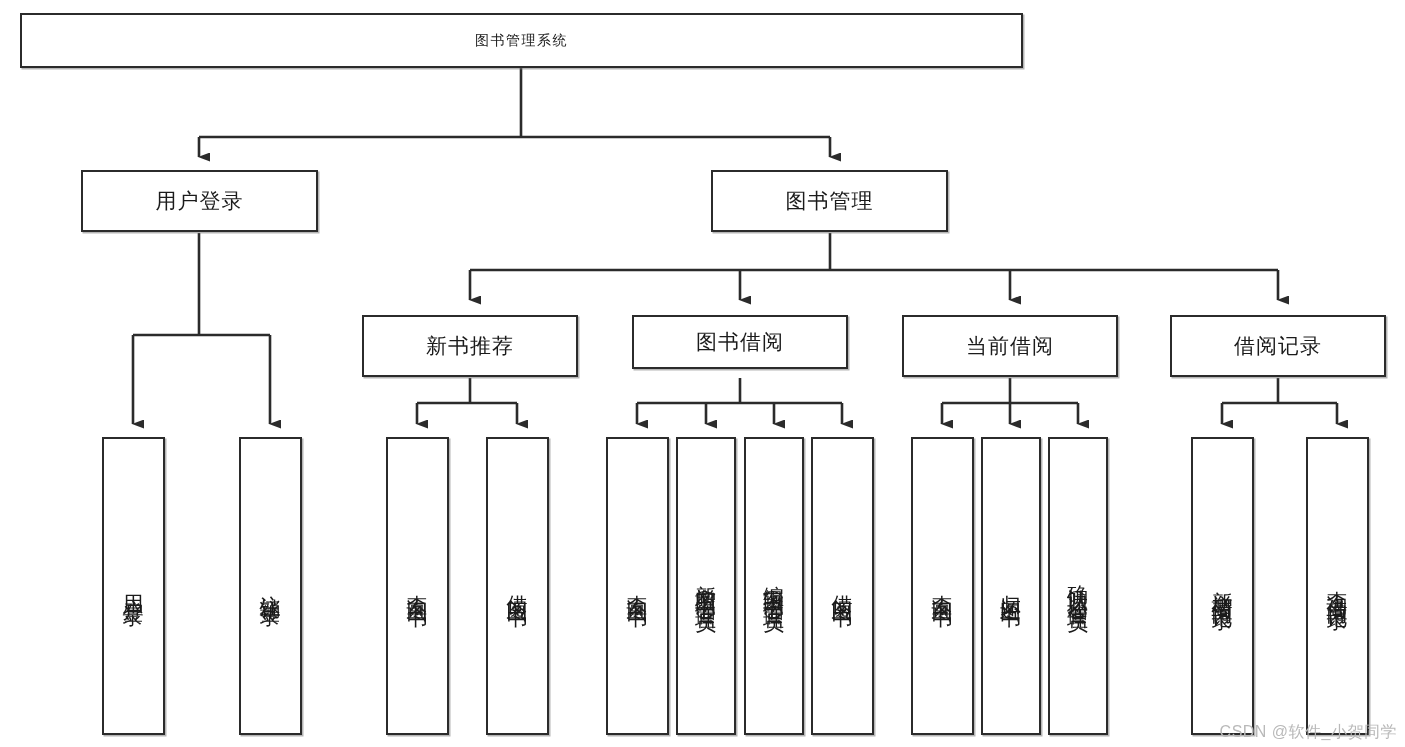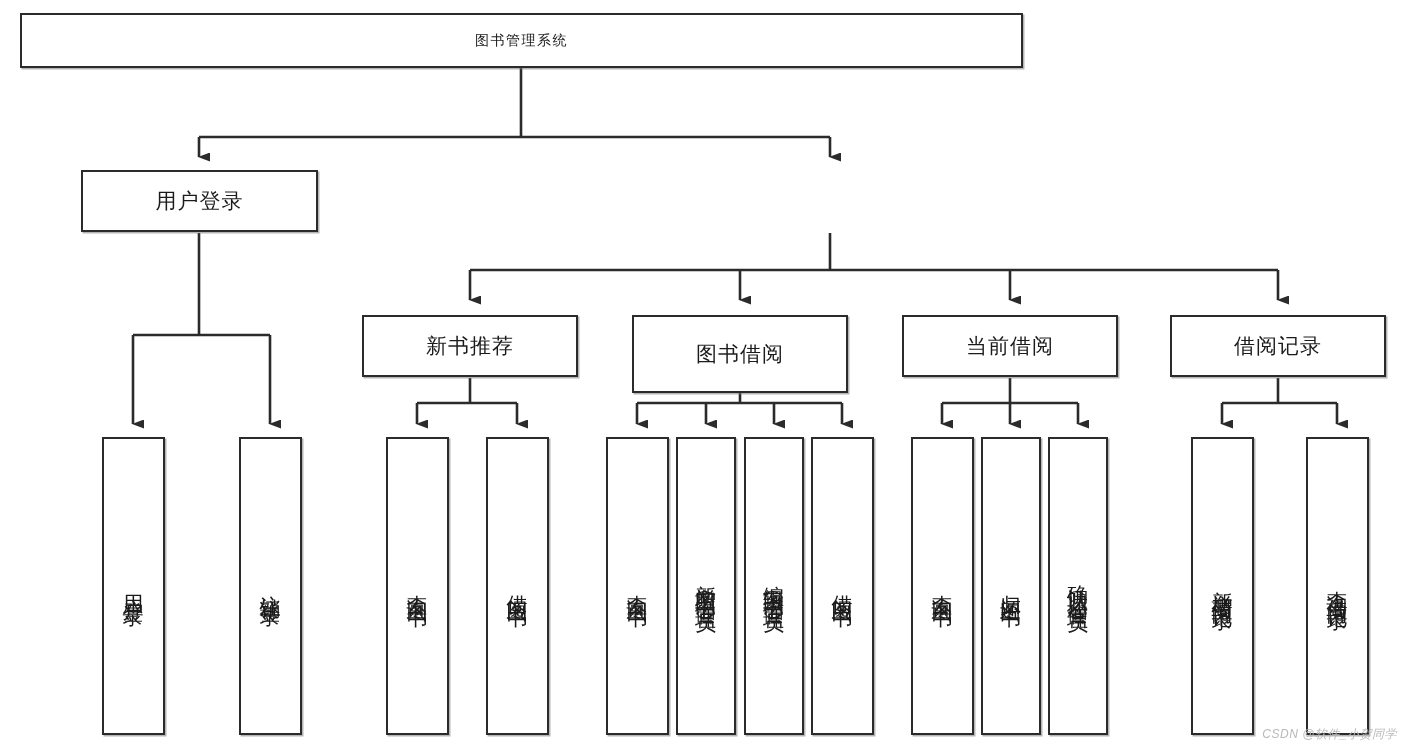--- a/index.html
+++ b/index.html
@@ -66,26 +66,25 @@
     text-orientation: upright;
     font-size: 21px;
     letter-spacing: 4px;
     line-height: 1.0;
     white-space: nowrap;
   }
   .watermark {
     position: absolute;
     right: 8px;
     bottom: 4px;
-    font-size: 12px;
+    font-size: 16px;
     color: #b9b9b9;
     letter-spacing: 0.5px;
     white-space: nowrap;
     user-select: none;
-    font-style: italic;
   }
 </style>
 </head>
 <body>
 
 <div id="diagram-root">
 
   <svg class="wires" viewBox="0 0 1405 747" xmlns="http://www.w3.org/2000/svg">
     <defs>
       <marker id="arrowhead" markerWidth="9" markerHeight="12" refX="4.5" refY="11" orient="auto" markerUnits="userSpaceOnUse">
@@ -136,25 +135,28 @@
     </g>
   </svg>
 
   <div class="node horiz root" style="left:20px; top:13px; width:1003px; height:55px;">
     <span class="node-label">图书管理系统</span>
   </div>
 
   <div class="node horiz" style="left:81px; top:170px; width:237px; height:62px;">
     <span class="node-label">用户登录</span>
   </div>
+  <div class="node horiz" style="left:711px; top:170px; width:237px; height:62px;">
+    <span class="node-label">图书管理</span>
+  </div>
 
   <div class="node horiz" style="left:362px; top:315px; width:216px; height:62px;justify-content:center;">
     <span class="node-label">新书推荐</span>
   </div>
-  <div class="node horiz" style="left:632px; top:315px; width:216px; height:78px;">
+  <div class="node horiz" style="left:632px; top:315px; width:216px; height:54px;">
     <span class="node-label">图书借阅</span>
   </div>
   <div class="node horiz" style="left:1170px; top:315px; width:216px; height:62px;">
     <span class="node-label">借阅记录</span>
   </div>
   <div class="node horiz" style="left:902px; top:315px; width:216px; height:62px;">
     <span class="node-label">当前借阅</span>
   </div>
 
   <div class="node vert" style="left:102px; top:437px; width:63px; height:298px;">

